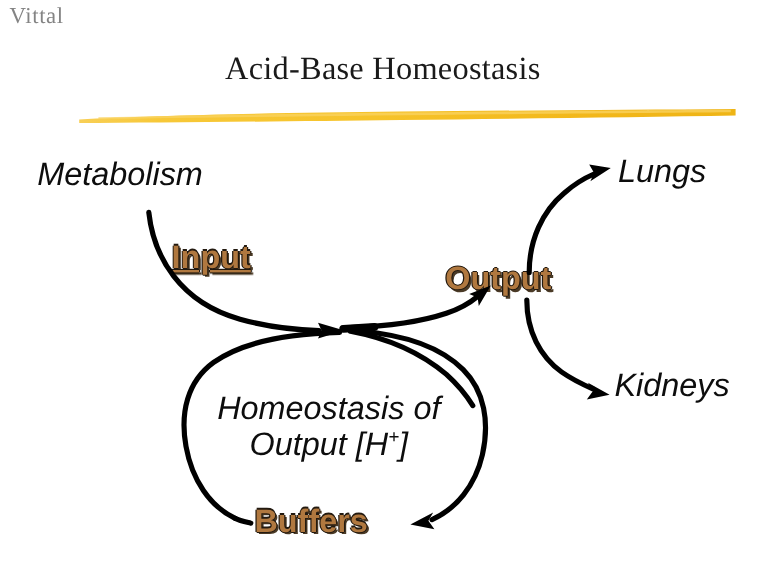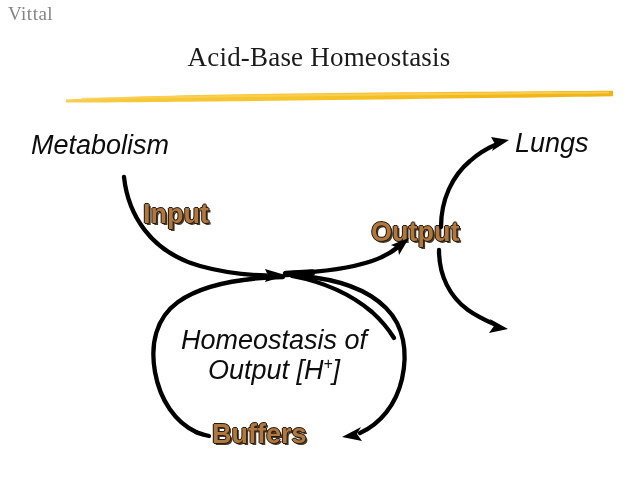--- a/index.html
+++ b/index.html
@@ -77,21 +77,21 @@
     font-size: 27px;
     color: #b0783f;
     white-space: nowrap;
     text-shadow:
        1px 0 0 #231a10,
       -1px 0 0 #231a10,
        0 1px 0 #231a10,
        0 -1px 0 #231a10,
        2px 2px 0 #4a3a26;
   }
-  #label-input  { left: 143px; top: 199px; }
+  #label-input  { left: 143px; top: 199px; text-decoration: underline; }
   #label-output { left: 371px; top: 217px; }
   #label-buffers{ left: 212px; top: 419px; }
   #arrow-layer {
     position: absolute;
     left: 0;
     top: 0;
     width: 638px;
     height: 478px;
   }
 </style>
@@ -117,20 +117,21 @@
     <path d="M2,11.5 C60,8.4 150,6.2 270,5.0 C370,4.0 470,3.4 549,2.8
              L549,8.2 C470,9.6 370,10.8 270,12.0 C160,13.3 70,14.2 2,14.6 Z" fill="url(#gradRule)"></path>
     <path d="M18,9.8 C120,7.4 260,5.6 420,4.4 C470,4.0 520,3.7 545,3.5
              L545,5.6 C500,5.9 430,6.5 350,7.3 C230,8.5 110,10.0 18,11.4 Z" fill="#f9d362" opacity="0.75"></path>
   </svg>
 
   <div class="node-label" id="label-metabolism">Metabolism</div>
 
   <div class="node-label" id="label-lungs">Lungs</div>
 
+  <div class="node-label" id="label-kidneys">Kidneys</div>
 
   <div class="node-label" id="label-center">
     <span>Homeostasis of</span><br>
     <span>Output [H</span><sup>+</sup><span>]</span>
   </div>
 
   <div class="flow-label" id="label-input">Input</div>
 
   <div class="flow-label" id="label-output">Output</div>
 

